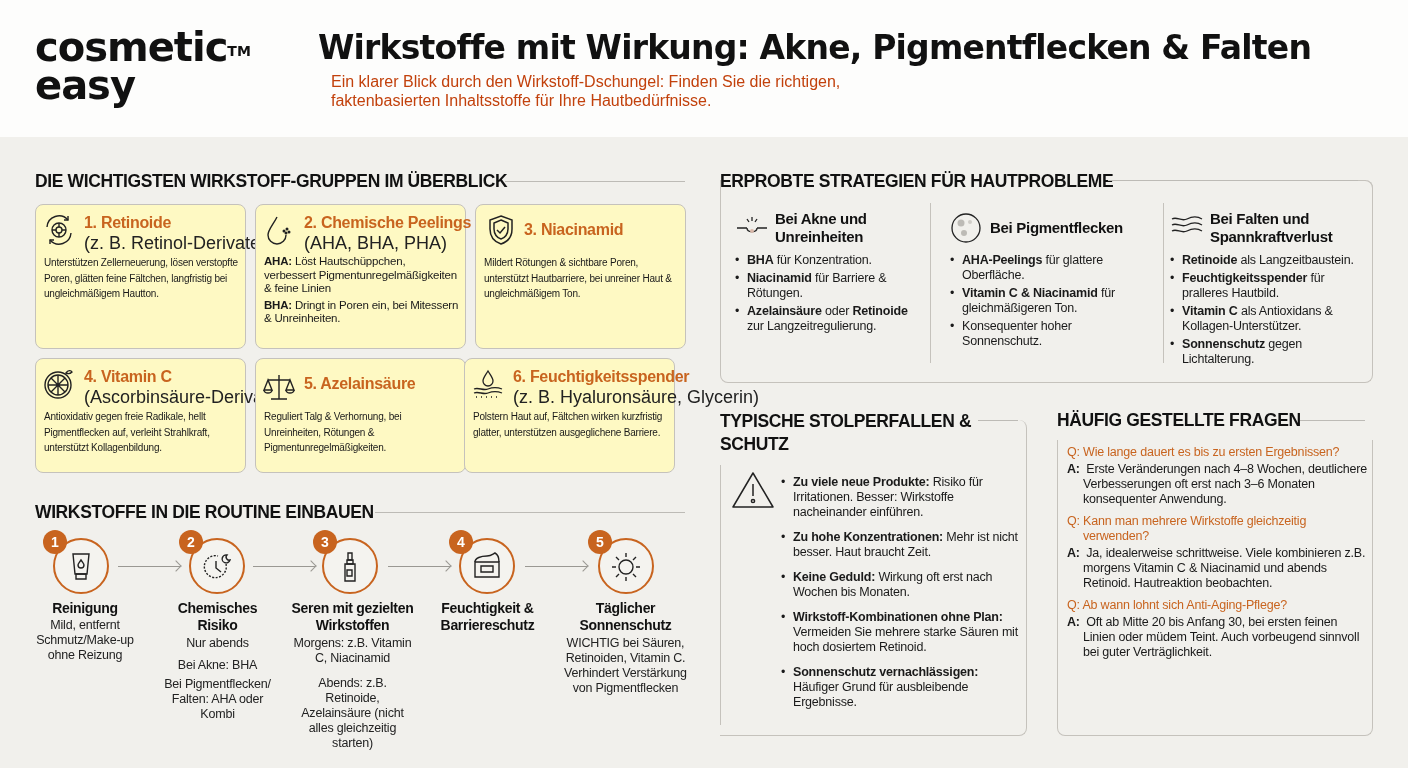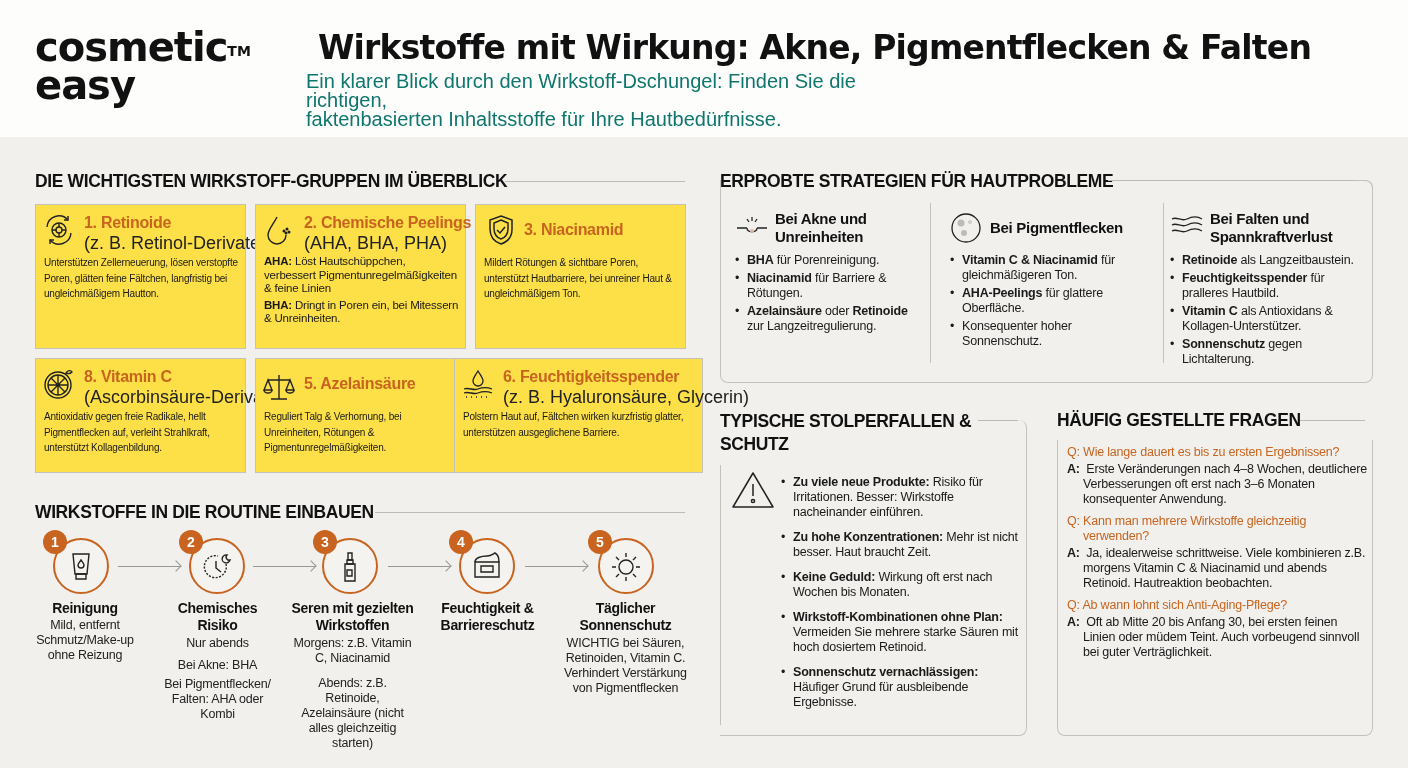--- a/index.html
+++ b/index.html
@@ -2,24 +2,24 @@
 <html><head>
 <meta charset="utf-8">
 <style>
 *{box-sizing:border-box;margin:0;padding:0}
 html,body{width:1408px;height:768px;overflow:hidden}
 body{background:#f1f0ec;font-family:"Liberation Sans",sans-serif;color:#111;position:relative}
 .header{position:absolute;left:0;top:0;width:1408px;height:137px;background:#fdfdfc}
 .logo{position:absolute;left:35px;top:28px;font-family:"DejaVu Sans",sans-serif;font-weight:bold;font-size:40px;line-height:38px;letter-spacing:-1px;color:#111}
 .logo sup{font-size:14px;vertical-align:top;position:relative;top:4px;letter-spacing:0}
 .title{position:absolute;left:318px;top:28px;font-family:"DejaVu Sans",sans-serif;font-weight:bold;font-size:33px;letter-spacing:-0.8px;color:#111;white-space:nowrap}
-.subtitle{position:absolute;left:306px;top:72px;font-size:20px;line-height:19px;color:#0f766e;width:600px}
+.subtitle{position:absolute;left:331px;top:72px;font-size:16px;line-height:19px;color:#c2410c;width:600px}
 .sec-h{position:absolute;font-family:"Liberation Sans",sans-serif;font-weight:bold;font-size:19px;letter-spacing:-0.4px;color:#111;white-space:nowrap;transform:scaleX(0.92);transform-origin:left}
 .rule{position:absolute;height:1px;background:#bdbbb6}
-.card{position:absolute;border:1.5px solid #c5c2bc;border-radius:0;background:#fde047}
+.card{position:absolute;border:1.5px solid #c5c2bc;border-radius:8px;background:#fef9c3}
 .card .ic{position:absolute;left:6px;top:8px;width:34px;height:34px}
 .card .ctitle{position:absolute;left:48px;top:9px;font-weight:bold;font-size:16px;color:#c8641f;white-space:nowrap;letter-spacing:-0.3px}
 .card .csub{position:absolute;left:48px;top:28px;font-size:18px;color:#222;white-space:nowrap}
 .card .cbody{position:absolute;left:8px;right:6px;font-size:10px;line-height:15.5px;color:#1a1a1a;letter-spacing:-0.2px}
 .card .cbody.small{font-size:11.5px;line-height:13.5px}
 .card .cbody p{margin-bottom:3px}
 b{font-weight:bold}
 .step{position:absolute;text-align:center}
 .step .circ{position:absolute;width:56px;height:56px;border:2px solid #c8641f;border-radius:50%;background:#f4f3ef}
 .step .num{position:absolute;width:24px;height:24px;border-radius:50%;background:#c8641f;color:#fff;font-weight:bold;font-size:14px;line-height:24px;text-align:center}
@@ -107,39 +107,39 @@
 
 <div class="card" style="left:35px;top:358px;width:211px;height:115px">
   <div class="ic">
     <svg width="34" height="34" viewBox="0 0 34 34" fill="none" stroke="#222" stroke-width="1.4">
         <circle cx="16" cy="18" r="13"></circle>
         <circle cx="16" cy="18" r="10"></circle>
         <path d="M16 8v20M6 18h20M9 11l14 14M23 11L9 25"></path>
         <path d="M24 6c2-3 5-3 6-1-2 2-4 2-6 1z"></path>
       </svg>
   </div>
-  <div class="ctitle">8. Vitamin C</div>
+  <div class="ctitle">4. Vitamin C</div>
   <div class="csub">(Ascorbinsäure-Derivate)</div>
   <div class="cbody" style="top:50px">Antioxidativ gegen freie Radikale, hellt Pigmentflecken auf, verleiht Strahlkraft, unterstützt Kollagenbildung.</div>
 </div>
 
 <div class="card" style="left:255px;top:358px;width:211px;height:115px">
   <div class="ic" style="top:12px">
     <svg width="34" height="34" viewBox="0 0 34 34" fill="none" stroke="#222" stroke-width="1.4">
         <path d="M17 4v24M9 28h16M6 9h22"></path>
         <path d="M6 9l-4 10h8z"></path>
         <path d="M28 9l-4 10h8z"></path>
         <path d="M2 19a4 3 0 0 0 8 0M24 19a4 3 0 0 0 8 0"></path>
       </svg>
   </div>
   <div class="ctitle" style="top:16px">5. Azelainsäure</div>
   <div class="cbody" style="top:50px">Reguliert Talg &amp; Verhornung, bei Unreinheiten, Rötungen &amp; Pigmentunregelmäßigkeiten.</div>
 </div>
 
-<div class="card" style="left:454px;top:358px;width:249px;height:115px">
+<div class="card" style="left:464px;top:358px;width:211px;height:115px">
   <div class="ic">
     <svg width="34" height="34" viewBox="0 0 34 34" fill="none" stroke="#222" stroke-width="1.3">
         <path d="M17 4c-3 5-5 7-5 10a5 5 0 0 0 10 0c0-3-2-5-5-10z"></path>
         <path d="M3 22c5-2 9 2 14 0s9-2 14 0M3 26c5-2 9 2 14 0s9-2 14 0"></path>
         <path d="M5 30h1M10 30h1M15 30h1M20 30h1M25 30h1"></path>
       </svg>
   </div>
   <div class="ctitle">6. Feuchtigkeitsspender</div>
   <div class="csub">(z. B. Hyaluronsäure, Glycerin)</div>
   <div class="cbody" style="top:50px">Polstern Haut auf, Fältchen wirken kurzfristig glatter, unterstützen ausgeglichene Barriere.</div>
@@ -229,37 +229,37 @@
 <div style="position:absolute;left:735px;top:212px">
   <svg width="34" height="26" viewBox="0 0 34 26" fill="none" stroke="#222" stroke-width="1.3">
       <path d="M2 16h10M22 16h10"></path>
       <path d="M12 16c0 5 10 5 10 0"></path>
       <circle cx="17" cy="19" r="2" fill="#d9b7a8" stroke="none"></circle>
       <path d="M17 5v4M12 7l2 3M22 7l-2 3"></path>
     </svg>
 </div>
 <div class="col-h" style="left:775px;top:210px;width:140px">Bei Akne und Unreinheiten</div>
 <ul class="blist" style="left:735px;top:253px;width:190px">
-  <li><b>BHA</b><span> für Porenreinigung.</span></li>
+  <li><b>BHA</b><span> für Konzentration.</span></li>
   <li><b>Niacinamid</b><span> für Barriere &amp; Rötungen.</span></li>
   <li><b>Azelainsäure</b><span> oder </span><b>Retinoide</b><span> zur Langzeitregulierung.</span></li>
 </ul>
 
 <div style="position:absolute;left:950px;top:212px">
   <svg width="32" height="32" viewBox="0 0 32 32" fill="none" stroke="#222" stroke-width="1.3">
       <circle cx="16" cy="16" r="14"></circle>
       <circle cx="11" cy="11" r="3.5" fill="#bdbbb6" stroke="none"></circle>
       <circle cx="20" cy="10" r="2" fill="#cfcdc8" stroke="none"></circle>
       <circle cx="14" cy="21" r="3" fill="#bdbbb6" stroke="none"></circle>
     </svg>
 </div>
 <div class="col-h" style="left:990px;top:219px;width:150px">Bei Pigmentflecken</div>
 <ul class="blist" style="left:950px;top:253px;width:200px">
+  <li><b>AHA-Peelings</b><span> für glattere Oberfläche.</span></li>
   <li><b>Vitamin C &amp; Niacinamid</b><span> für gleichmäßigeren Ton.</span></li>
-  <li><b>AHA-Peelings</b><span> für glattere Oberfläche.</span></li>
   <li><b></b><span>Konsequenter hoher Sonnenschutz.</span></li>
 </ul>
 
 <div style="position:absolute;left:1170px;top:214px">
   <svg width="34" height="24" viewBox="0 0 34 24" fill="none" stroke="#222" stroke-width="1.3">
       <path d="M2 5c5-3 9 3 15 0s10-3 15 0M2 11c5-3 9 3 15 0s10-3 15 0M2 17c5-3 9 3 15 0s10-3 15 0"></path>
     </svg>
 </div>
 <div class="col-h" style="left:1210px;top:210px;width:160px">Bei Falten und Spannkraftverlust</div>
 <ul class="blist" style="left:1170px;top:253px;width:195px">

